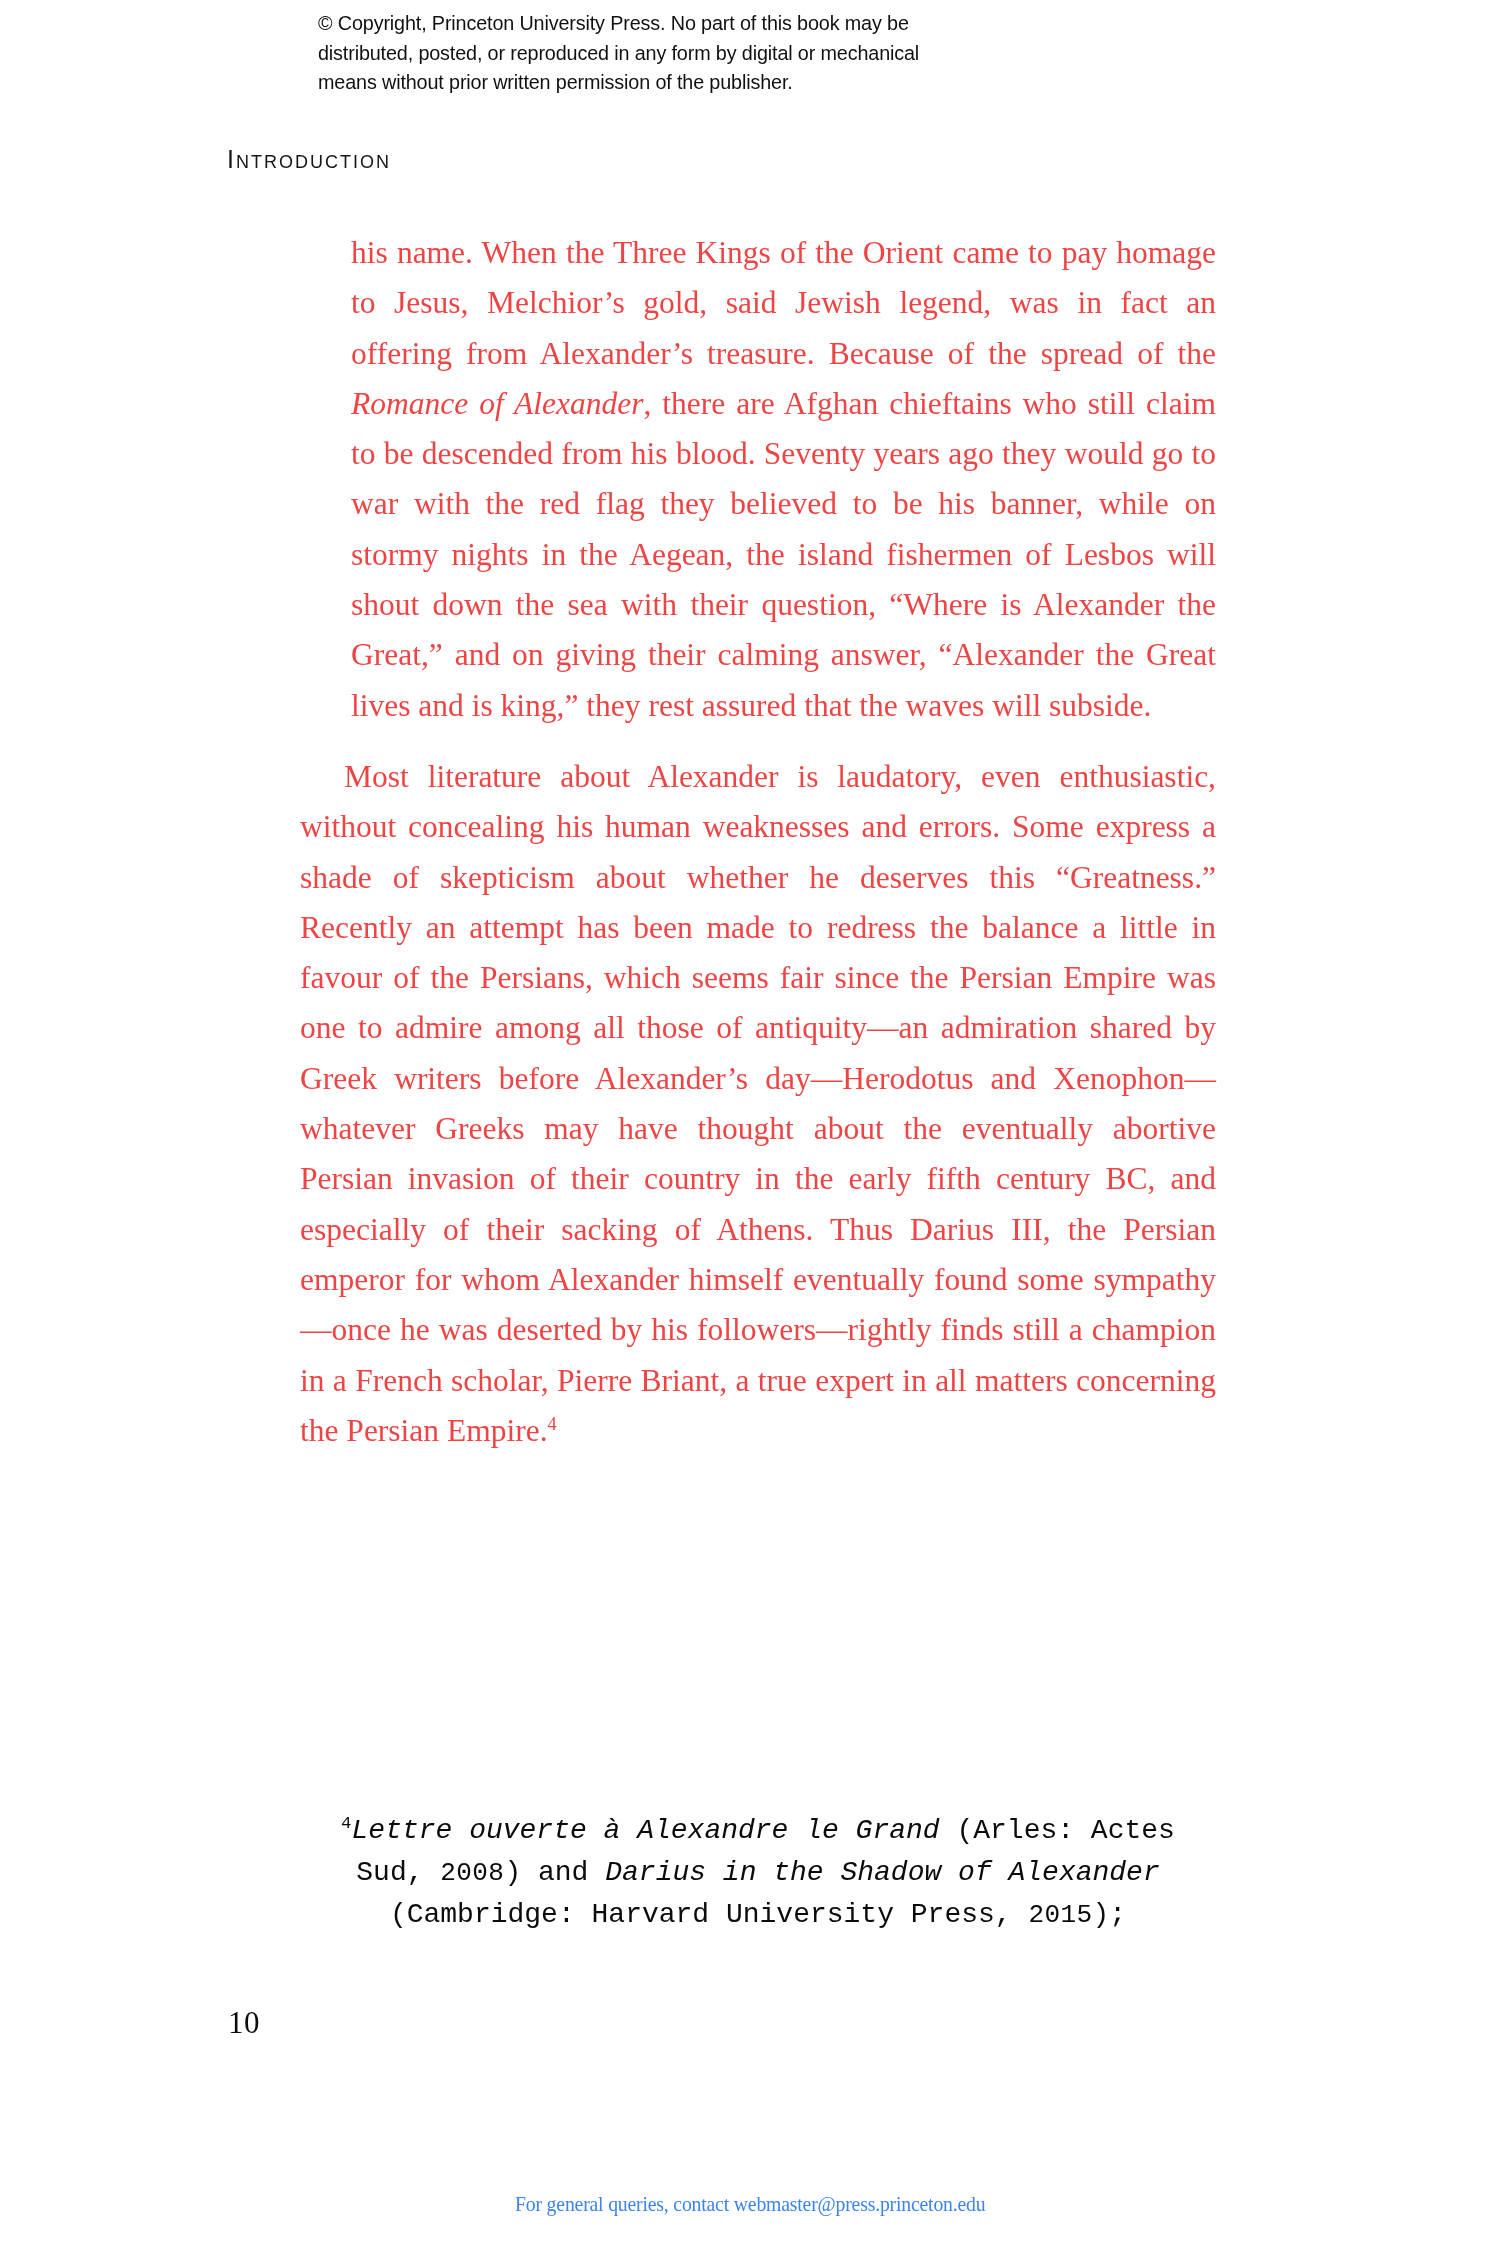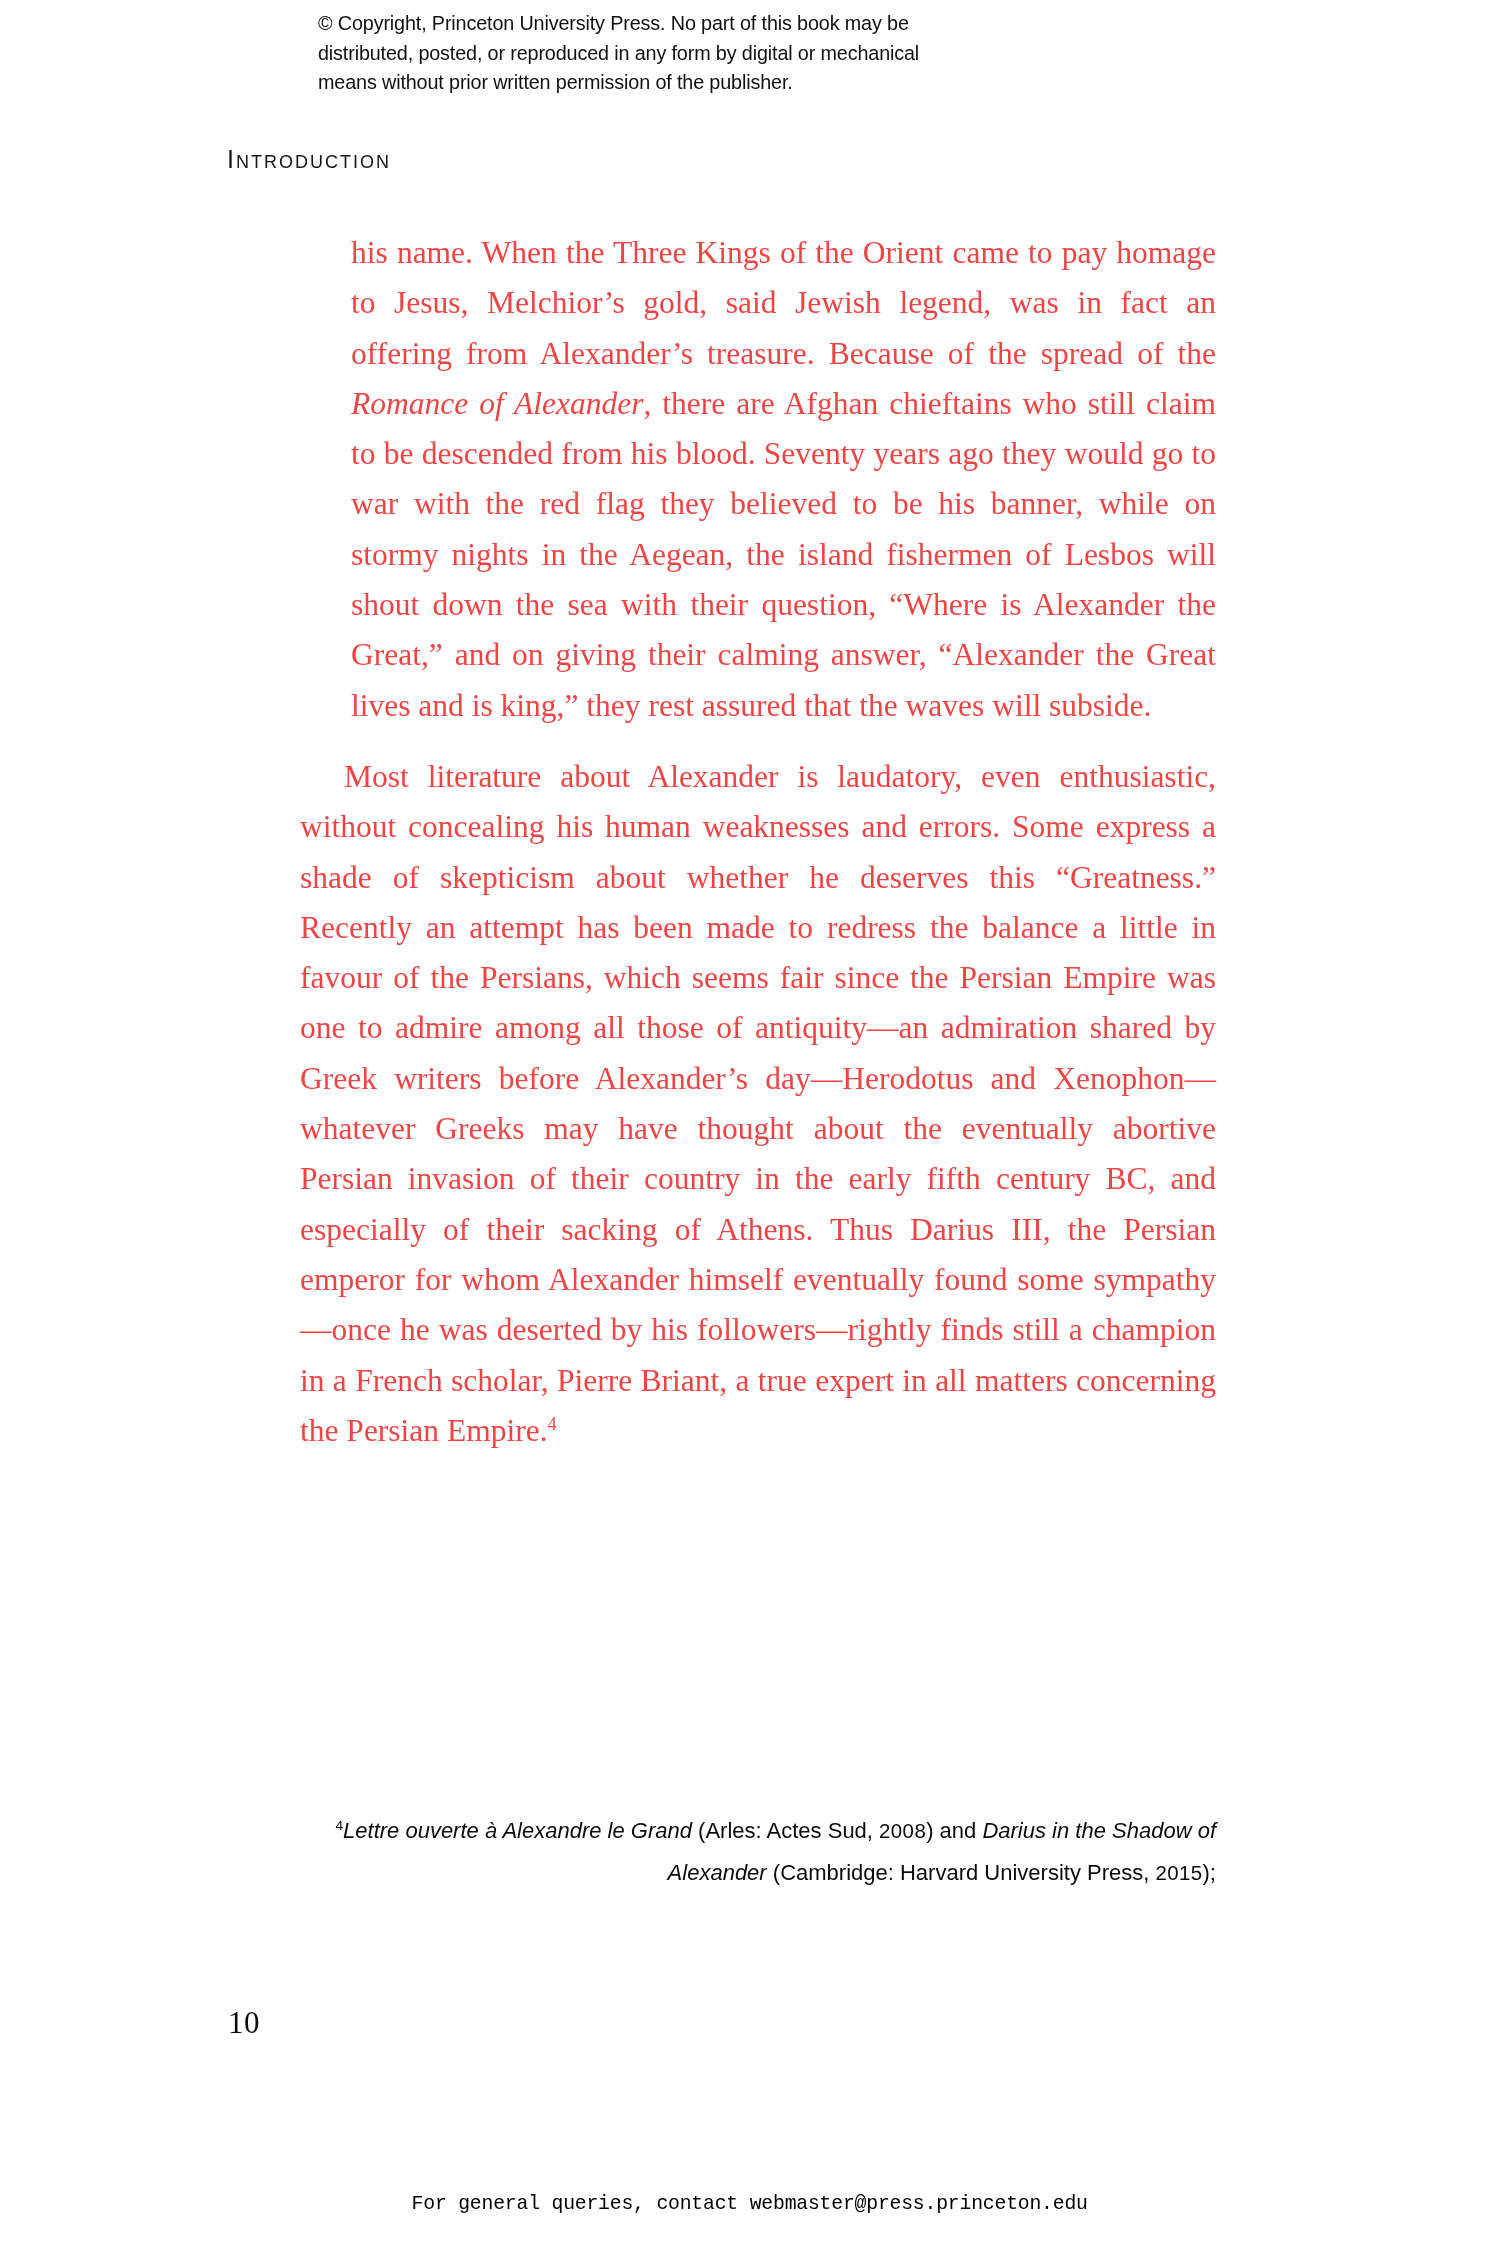--- a/index.html
+++ b/index.html
@@ -93,25 +93,25 @@
     vertical-align: super;
     line-height: 0;
   }
 
   
   .footnote-block {
     position: absolute;
     left: 300px;
     top: 1810px;
     width: 916px;
-    font-size: 22px;
+    font-size: 28px;
     line-height: 42px;
     color: #0b0b0b;
-    text-align: right;
-    font-family: Liberation Sans, sans-serif;
+    text-align: center;
+    font-family: Liberation Mono, monospace;
   }
   .footnote-block .fnum {
     font-size: 0.62em;
     vertical-align: super;
     line-height: 0;
     font-style: normal;
   }
   .footnote-block i { font-style: italic; }
   .footnote-block .osf {
     font-size: 0.93em;
@@ -129,23 +129,23 @@
     font-family: "Liberation Serif", "DejaVu Serif", serif;
   }
 
   
   .page-footer {
     position: absolute;
     left: 0;
     top: 2192px;
     width: 1500px;
     text-align: center;
-    font-family: Liberation Mono, monospace;
+    font-family: Liberation Serif, serif;
     font-size: 21px;
-    color: #000000;
+    color: #3b82f6;
     letter-spacing: -0.2px;
   }
   .page-footer span {
     display: inline-block;
     transform: scaleX(0.94);
   }
 </style>
 </head>
 <body>
 

